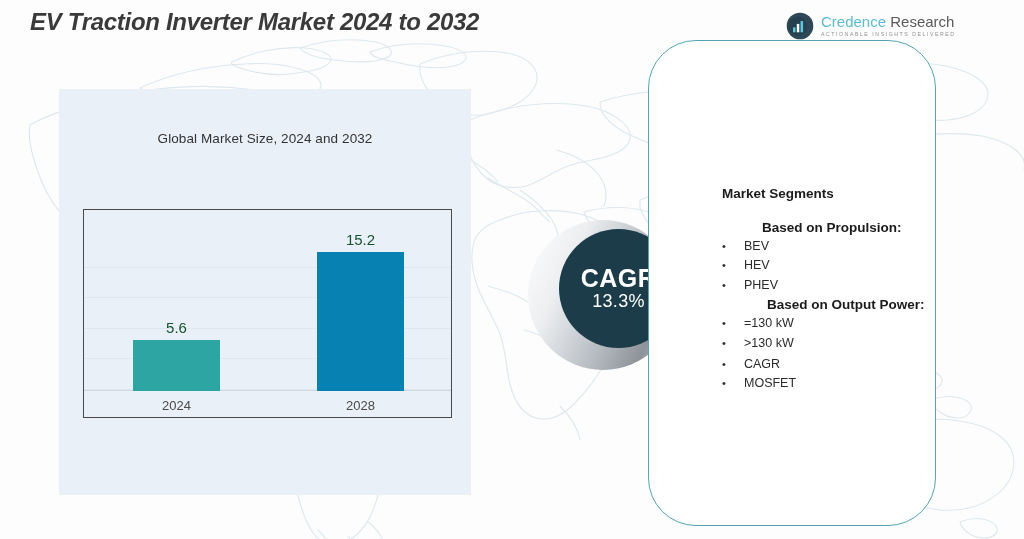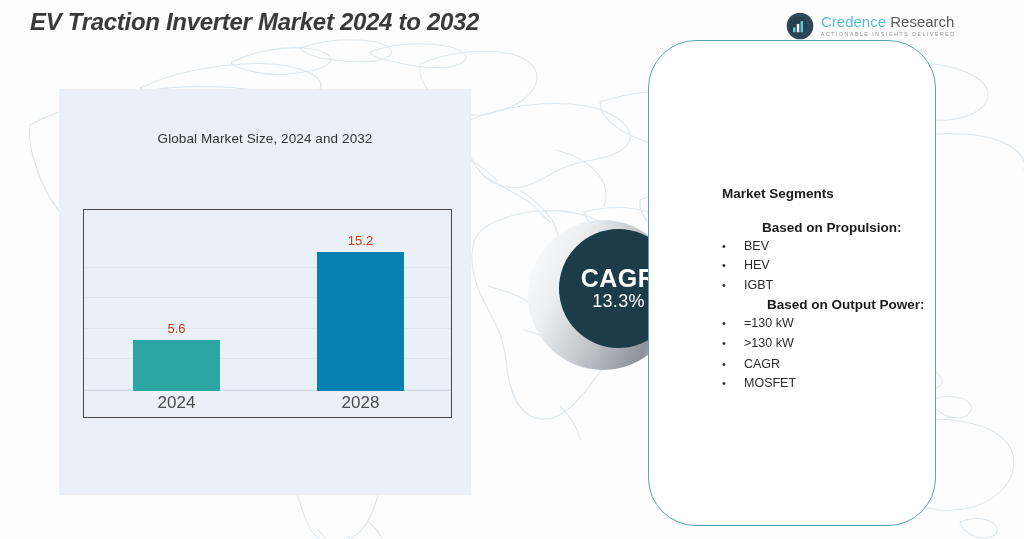--- a/index.html
+++ b/index.html
@@ -125,29 +125,29 @@
     height: 1px;
     background: #cfd8e2;
   }
   .bar {
     position: absolute;
     bottom: 26px;
   }
   .bar-label {
     position: absolute;
     text-align: center;
-    font-size: 13px;
-    color: #c2410c;
+    font-size: 15px;
+    color: #14532d;
     white-space: nowrap;
   }
   .cat-label {
     position: absolute;
     bottom: 4px;
     text-align: center;
-    font-size: 17px;
+    font-size: 13px;
     color: #4a4a4a;
   }
 
   
   #cagr-wrap {
     position: absolute;
     left: 528px;
     top: 220px;
     width: 175px;
     height: 150px;
@@ -372,21 +372,21 @@
           <div class="seg-item">
             <span class="seg-bullet">•</span>
             <span>BEV</span>
           </div>
           <div class="seg-item">
             <span class="seg-bullet">•</span>
             <span>HEV</span>
           </div>
           <div class="seg-item">
             <span class="seg-bullet">•</span>
-            <span>IGBT</span>
+            <span>PHEV</span>
           </div>
         </div>
         <div class="seg-group">
           <div class="seg-group-title indented">Based on Output Power:</div>
           <div class="seg-item">
             <span class="seg-bullet">•</span>
             <span>=130 kW</span>
           </div>
           <div class="seg-item">
             <span class="seg-bullet">•</span>

